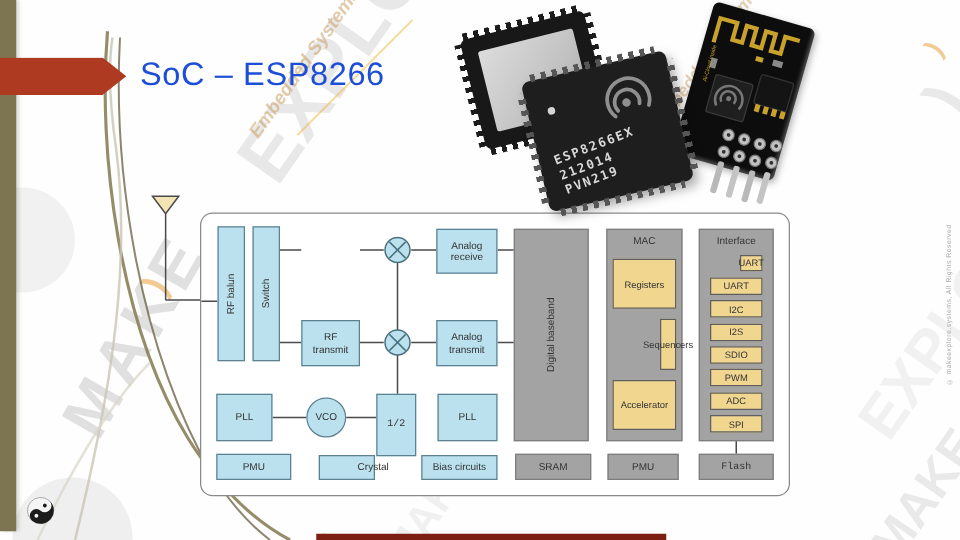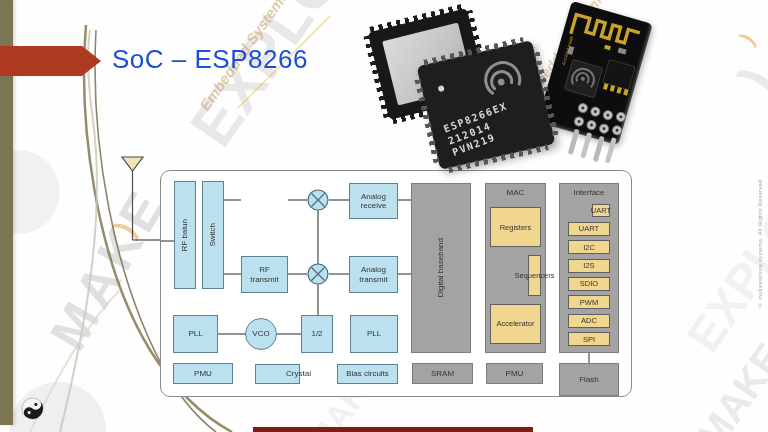--- a/index.html
+++ b/index.html
@@ -256,21 +256,21 @@
       <div class="tan-i" style="flex:1;">ADC</div>
       <div class="tan-i" style="flex:1;">SPI</div>
     </div>
 
     <div class="blk blue" style="left:12px; top:144px; width:45px; height:38px;">
       <span>PLL</span>
       </div>
     <div class="blk blue circle" style="left:84px; top:147px; width:32px; height:32px;">
       <span>VCO</span>
       </div>
-    <div class="blk blue" style="left:140px; top:144px; width:32px; height:38px;">
+    <div class="blk blue" style="left:140px; top:144px; width:32px; height:50px;font-family:Liberation Mono, monospace;">
       <span>1/2</span>
       </div>
     <div class="blk blue" style="left:189px; top:144px; width:48px; height:38px;">
       <span>PLL</span>
       </div>
 
     <div class="blk blue" style="left:12px; top:192px; width:60px; height:21px;">
       <span>PMU</span>
       </div>
     <div class="blk blue" style="left:94px; top:193px; width:45px; height:20px;padding-left:42px;">
@@ -278,21 +278,21 @@
       </div>
     <div class="blk blue" style="left:176px; top:193px; width:61px; height:20px;">
       <span>Bias circuits</span>
       </div>
     <div class="blk tan-c" style="left:251px; top:192px; width:61px; height:21px;">
       <span>SRAM</span>
       </div>
     <div class="blk tan-c" style="left:325px; top:192px; width:57px; height:21px;">
       <span>PMU</span>
       </div>
-    <div class="blk tan-c" style="left:398px; top:192px; width:60px; height:33px;">
+    <div class="blk tan-c" style="left:398px; top:192px; width:60px; height:21px;font-family:Liberation Mono, monospace;">
       <span>Flash</span>
       </div>
   </div>
 
   <svg class="yinyang" viewBox="0 0 24 24">
     <g transform="rotate(40 12 12)">
       <circle cx="12" cy="12" r="11" fill="#f5f5f5" stroke="#999" stroke-width="0.6"></circle>
       <path d="M12,1 a11,11 0 0 1 0,22 a5.5,5.5 0 0 1 0,-11 a5.5,5.5 0 0 0 0,-11 z" fill="#1b1b1b"></path>
       <circle cx="12" cy="6.5" r="1.6" fill="#1b1b1b"></circle>
       <circle cx="12" cy="17.5" r="1.6" fill="#f5f5f5"></circle>

